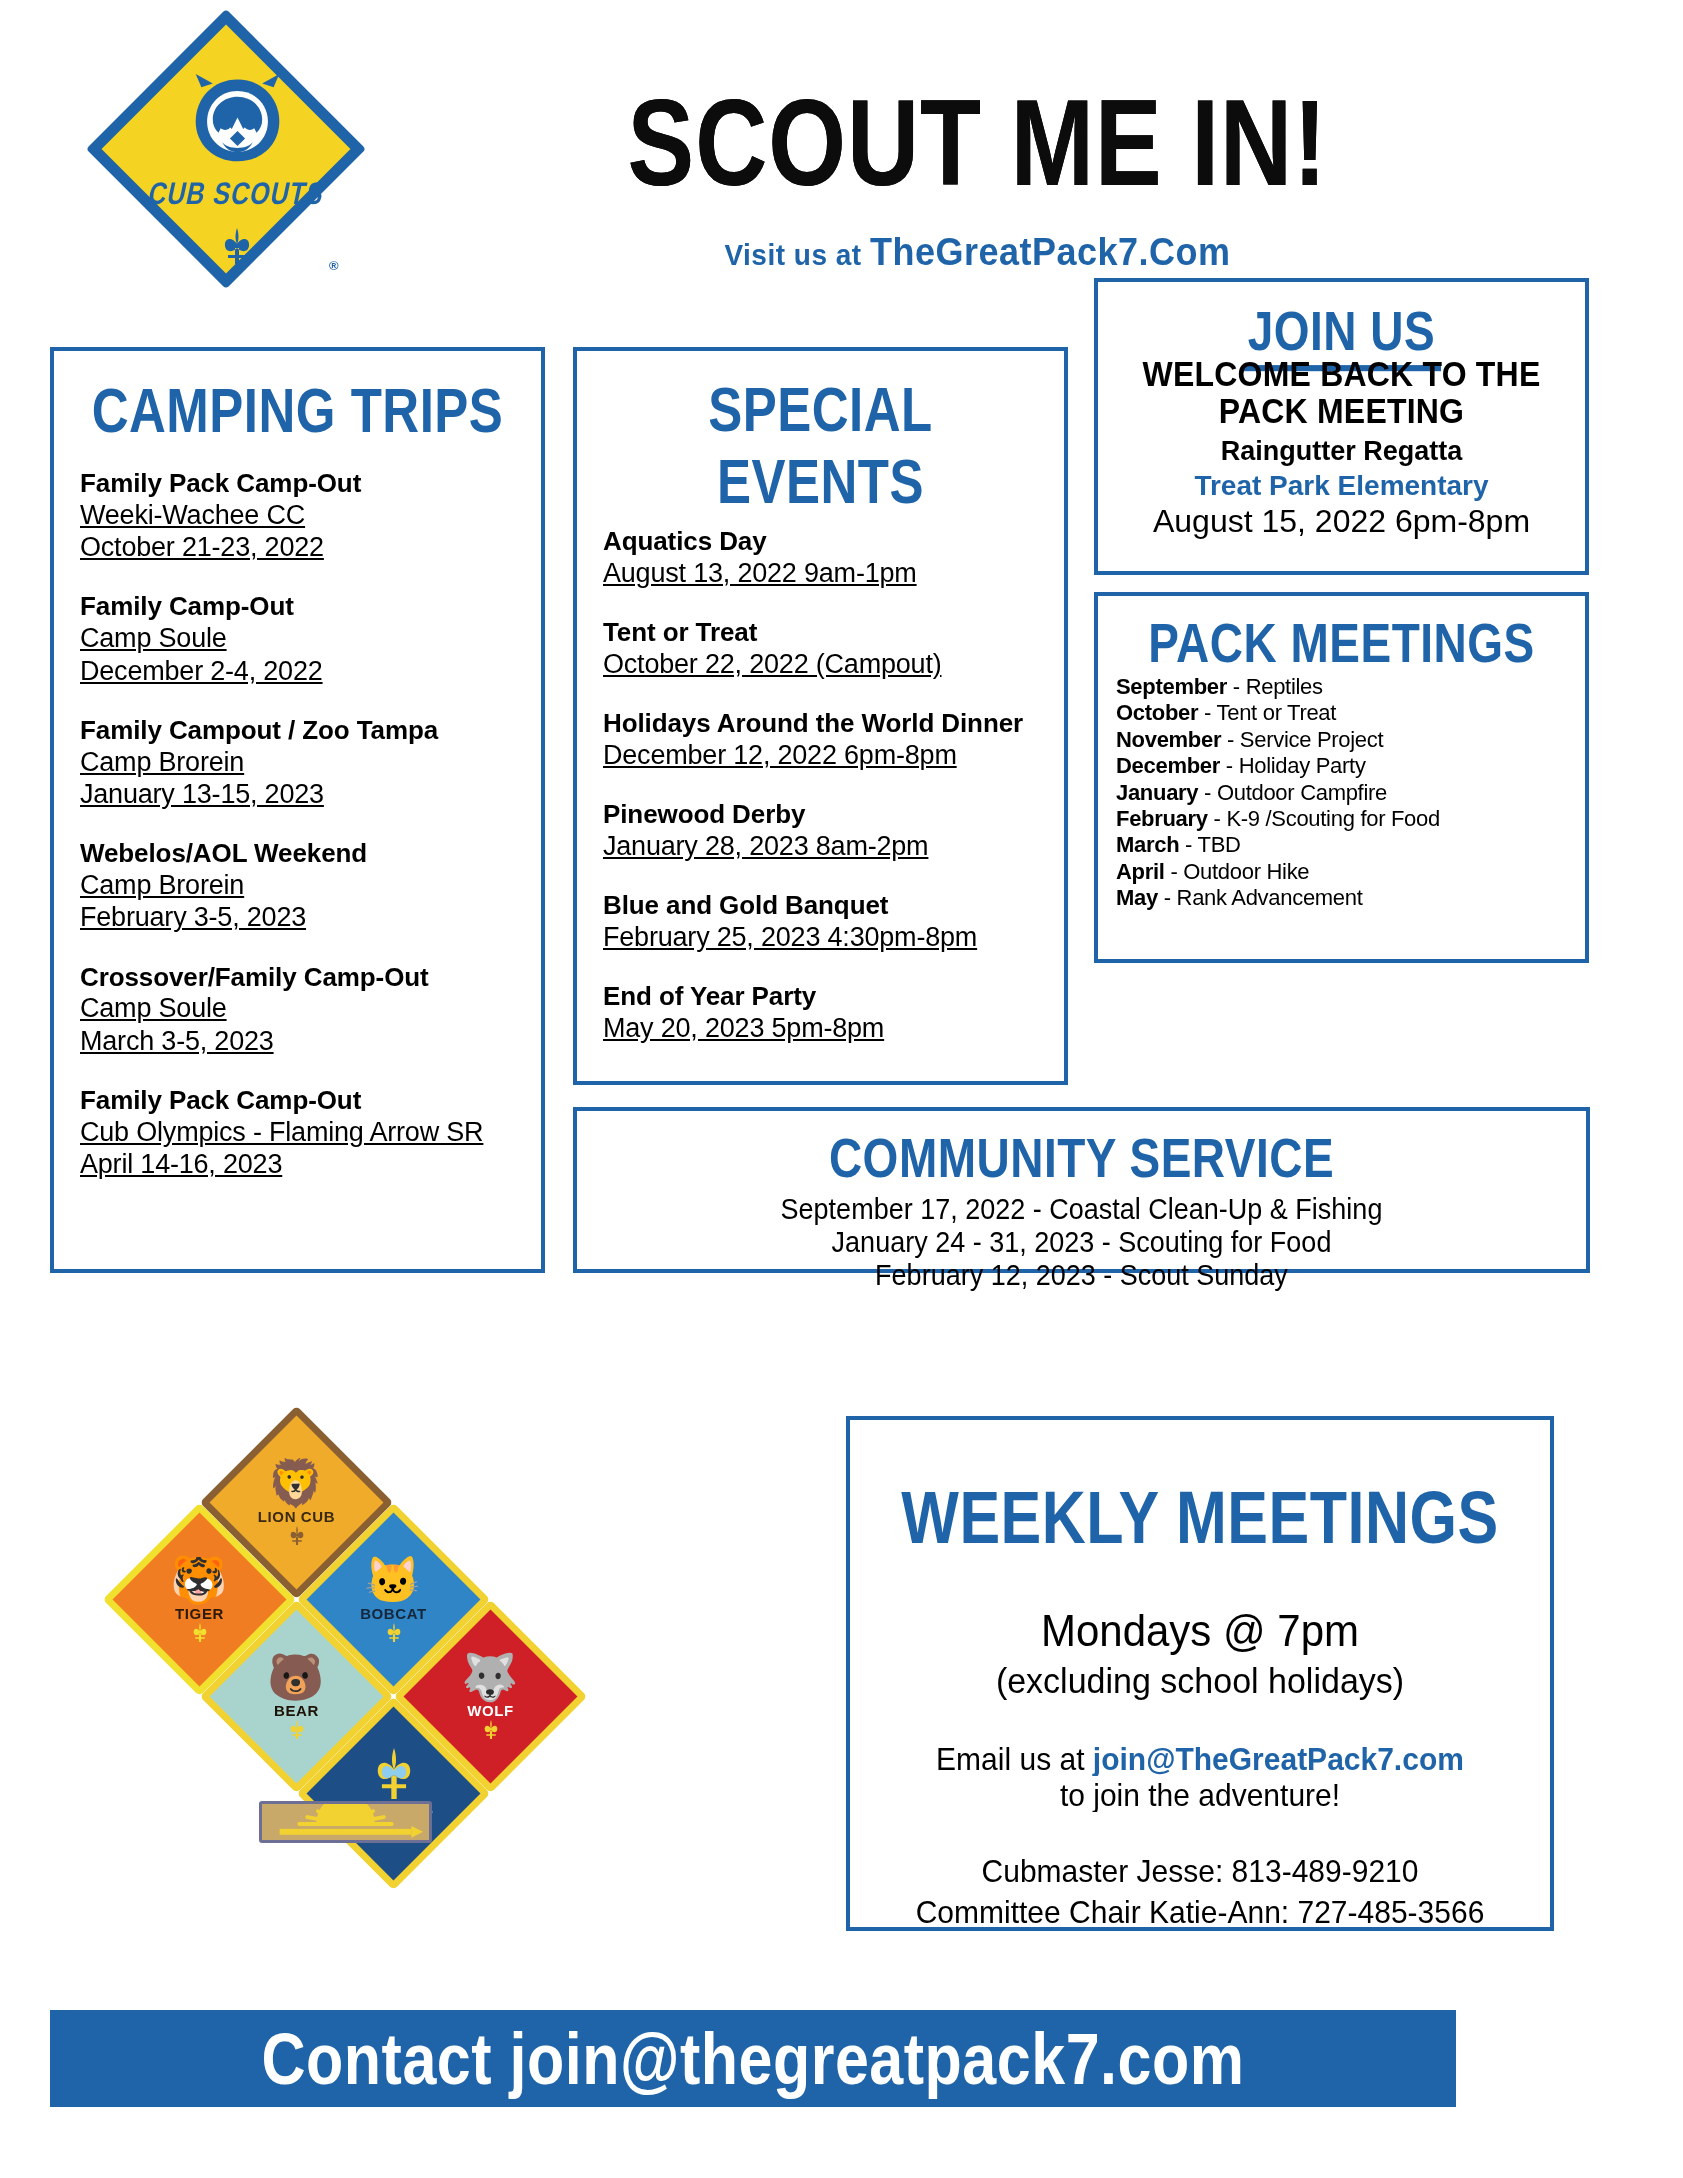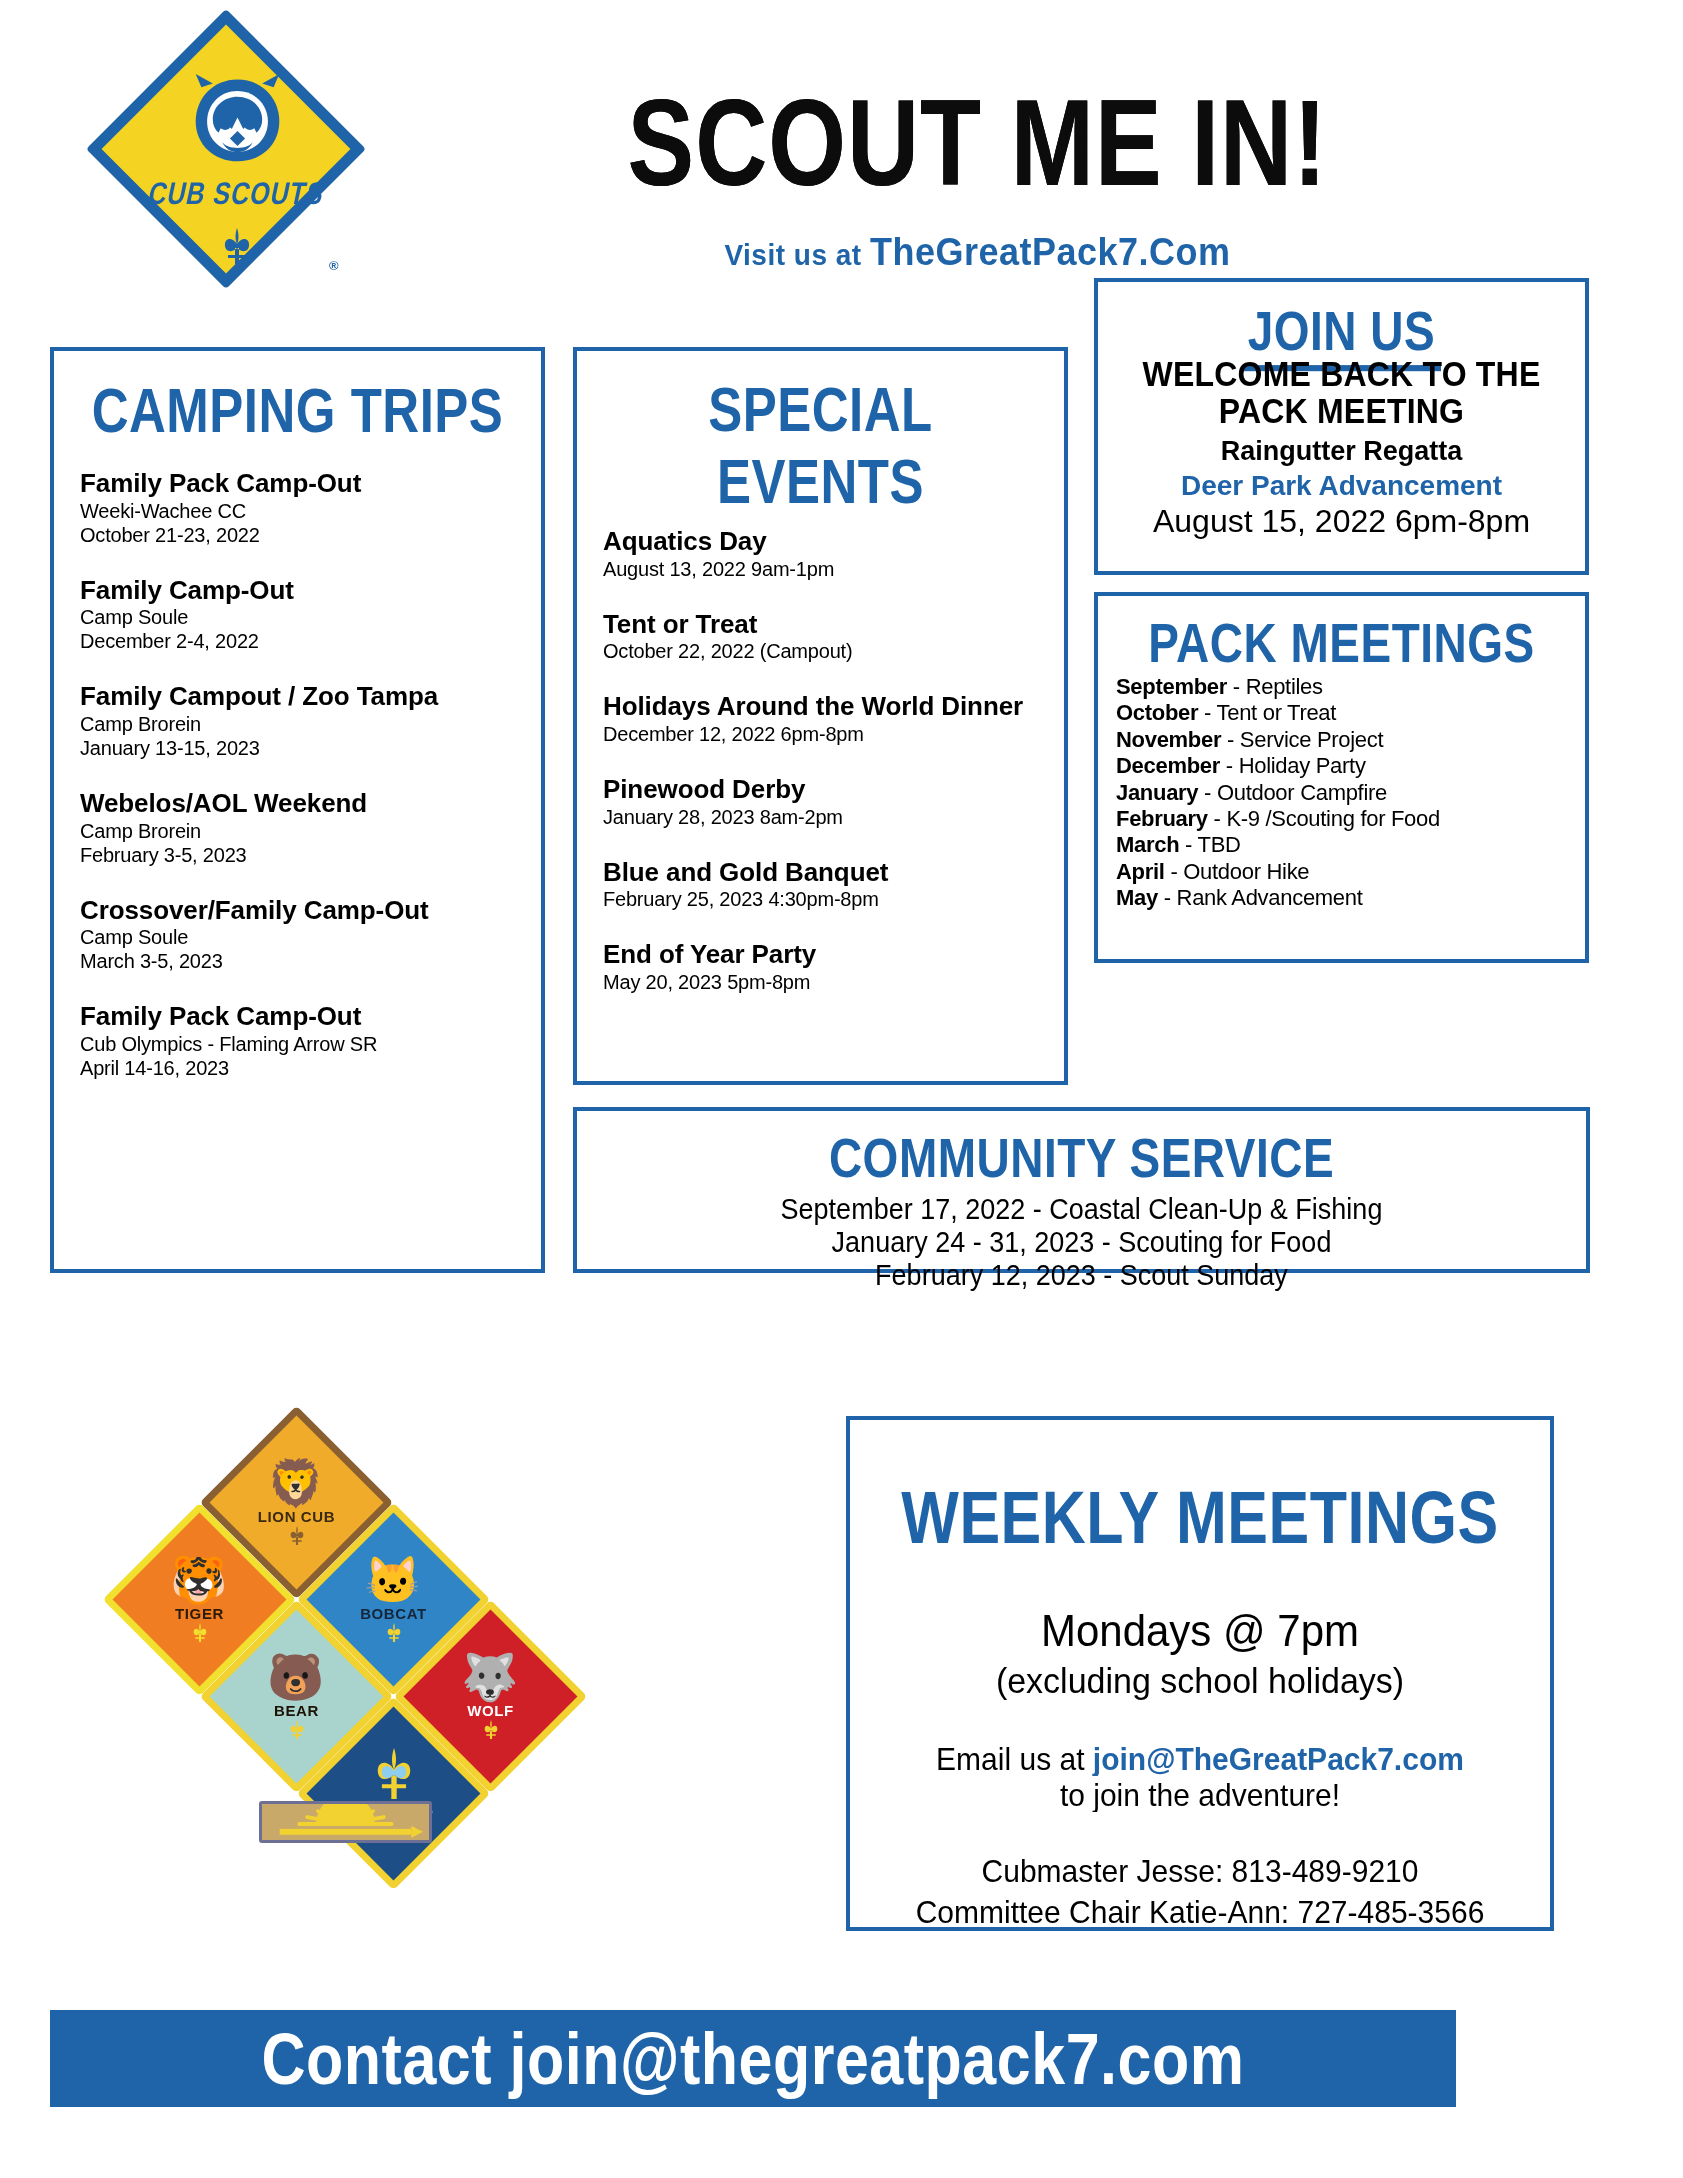--- a/index.html
+++ b/index.html
@@ -69,21 +69,21 @@
   .head-camp { font-size: 51px; margin-bottom: 34px; }
   .head-spec { font-size: 51px; margin-bottom: 34px; }
   .head-join { font-size: 46px; margin-bottom: 4px; }
   .head-join span { border-bottom: 5px solid #1f64a8; padding: 0 6px 2px; }
   .head-pack { font-size: 46px; margin-bottom: 10px; }
   .head-serv { font-size: 46px; margin-bottom: 14px; }
 
   .event { margin-bottom: 28px; }
   .event:last-child { margin-bottom: 0; }
   .ev-name { font-weight: bold; font-size: 26px; line-height: 1.18; letter-spacing: -0.1px; }
-  .ev-line { font-size: 20px; line-height: 1.2; letter-spacing: -0.2px; }
+  .ev-line { font-size: 27px; line-height: 1.2; letter-spacing: -0.2px; text-decoration: underline; }
 
   .join-line { text-align: center; line-height: 1.16; }
   .join-banner {
     font-family: "Liberation Sans Narrow", "Liberation Sans", sans-serif;
     font-weight: bold; font-size: 32px; letter-spacing: 0.2px; transform: scaleY(1.1);
   }
   .join-sub { font-weight: bold; font-size: 27px; margin-top: 6px; }
   .join-loc { font-weight: bold; font-size: 28px; color: #1f64a8; margin-top: 2px; }
   .join-date { font-size: 32px; margin-top: 1px; }
 
@@ -253,21 +253,21 @@
       </div>
     </div>
 
     <div class="box col-join">
       <div class="box-head head-join">
         <span>JOIN US</span>
       </div>
       <div class="join-line join-banner">WELCOME BACK TO THE</div>
       <div class="join-line join-banner">PACK MEETING</div>
       <div class="join-line join-sub">Raingutter Regatta</div>
-      <div class="join-line join-loc">Deer Park Advancement</div>
+      <div class="join-line join-loc">Treat Park Elementary</div>
       <div class="join-line join-date">August 15, 2022 6pm-8pm</div>
     </div>
 
     <div class="box col-pack">
       <div class="box-head head-pack">PACK MEETINGS</div>
       <div>
         <div class="pack-row"><b>September</b><span> - Reptiles</span></div>
         <div class="pack-row"><b>October</b><span> - Tent or Treat</span></div>
         <div class="pack-row"><b>November</b><span> - Service Project</span></div>
         <div class="pack-row"><b>December</b><span> - Holiday Party</span></div>

